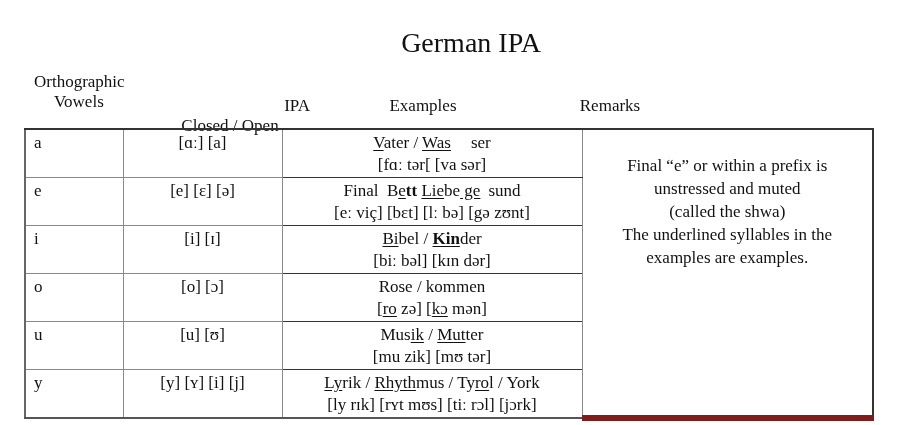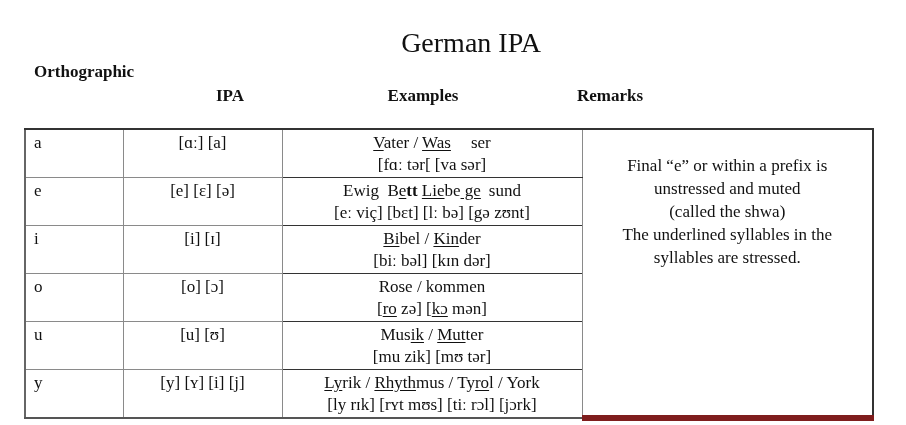--- a/index.html
+++ b/index.html
@@ -21,31 +21,32 @@
       left: 0;
       width: 906px;
       text-align: center;
       padding-left: 0;
       font-size: 28px;
       line-height: 34px;
     }
     .title span { position: relative; left: 0px; margin-left: 36px; }
     .hdr {
       position: absolute;
-      font-weight: bold;
+      font-weight: normal;
       font-size: 17px;
       line-height: 20px;
       text-align: center;
       white-space: nowrap;
+      margin-top: 10px;
     }
     .hdr-ortho { left: 24px; top: 62px; width: 130px; text-align: left; }
     .hdr-ortho .l1 { display: block; padding-left: 10px; }
     .hdr-ortho .l2 { display: block; padding-left: 30px; }
     .hdr-ipa { left: 150px; top: 86px; width: 160px; }
-    .hdr-ipa .l1 { display: block; }
+    .hdr-ipa .l1 { display: block; text-align: right; }
     .hdr-ipa .l2 { display: block; }
     .hdr-ex { left: 328px; top: 86px; width: 190px; }
     .hdr-rem { left: 540px; top: 86px; width: 140px; text-align: center; }
 
     table.ipa {
       position: absolute;
       left: 24px;
       top: 128px;
       border-collapse: collapse;
       table-layout: fixed;
@@ -77,57 +78,59 @@
     u { text-decoration: underline; text-underline-offset: 2px; }
     .rem-line { display: block; }
   </style>
 </head>
 <body>
 
 <div class="title"><span>German IPA</span></div>
 
 <div class="hdr hdr-ortho">
   <span class="l1">Orthographic</span>
+  <span class="l2">Vowels</span>
 </div>
 <div class="hdr hdr-ipa">
   <span class="l1">IPA</span>
+  <span class="l2">Closed / Open</span>
 </div>
 <div class="hdr hdr-ex">Examples</div>
 <div class="hdr hdr-rem">Remarks</div>
 
 <table class="ipa">
   <tbody id="ipa-body">
     <tr>
       <td class="col-vowel">a</td>
       <td class="col-ipa">[ɑː]   [a]</td>
       <td class="col-ex">
         <span class="ex-line"><u style="white-space: pre;">V</u><span style="white-space: pre;">ater / </span><u style="white-space: pre; margin-top: 48px;">Was</u><span style="white-space: pre; margin-left: 20px;">ser</span></span>
         <span class="ex-line">[fɑː tər[ [va sər]</span>
       </td>
       <td class="col-rem" rowspan="6">
         <span class="rem-line">Final “e” or within a prefix is</span>
         <span class="rem-line">unstressed and muted</span>
         <span class="rem-line">(called the shwa)</span>
         <span class="rem-line">The underlined syllables in the</span>
-        <span class="rem-line">syllables are stressed.</span>
+        <span class="rem-line">examples are examples.</span>
       </td>
     </tr>
     <tr>
       <td class="col-vowel">e</td>
       <td class="col-ipa">[e] [ɛ] [ə]</td>
       <td class="col-ex">
-        <span class="ex-line"><span style="white-space: pre;">Ewig  B</span><u style="white-space: pre;">e</u><span style="white-space: pre; font-weight: bold;">tt </span><u style="white-space: pre;">Lie</u><span style="white-space: pre;">be</span><u style="white-space: pre;"> ge</u><span style="white-space: pre; margin-left: 8px;">sund</span></span>
+        <span class="ex-line"><span style="white-space: pre;">Final  B</span><u style="white-space: pre;">e</u><span style="white-space: pre; font-weight: bold;">tt </span><u style="white-space: pre;">Lie</u><span style="white-space: pre;">be</span><u style="white-space: pre;"> ge</u><span style="white-space: pre; margin-left: 8px;">sund</span></span>
         <span class="ex-line">[eː viç] [bɛt] [lː bə] [gə zʊnt]</span>
       </td>
     </tr>
     <tr>
       <td class="col-vowel">i</td>
       <td class="col-ipa">[i] [ɪ]</td>
       <td class="col-ex">
-        <span class="ex-line"><u style="white-space: pre;">Bi</u><span style="white-space: pre;">bel / </span><u style="white-space: pre;">Kin</u><span style="white-space: pre;">der</span></span>
+        <span class="ex-line"><u style="white-space: pre;">Bi</u><span style="white-space: pre;">bel / </span><u style="white-space: pre; font-weight: bold;">Kin</u><span style="white-space: pre;">der</span></span>
         <span class="ex-line">[biː bəl] [kɪn dər]</span>
       </td>
     </tr>
     <tr>
       <td class="col-vowel">o</td>
       <td class="col-ipa">[o] [ɔ]</td>
       <td class="col-ex">
         <span class="ex-line"><span style="white-space: pre;">Rose / kommen</span></span>
         <span class="ex-line"><span style="white-space: pre;">[</span><u style="white-space: pre;">ro</u><span style="white-space: pre;"> zə] [</span><u style="white-space: pre;">kɔ</u><span style="white-space: pre; margin-top: 16px;"> mən]</span></span>
       </td>

